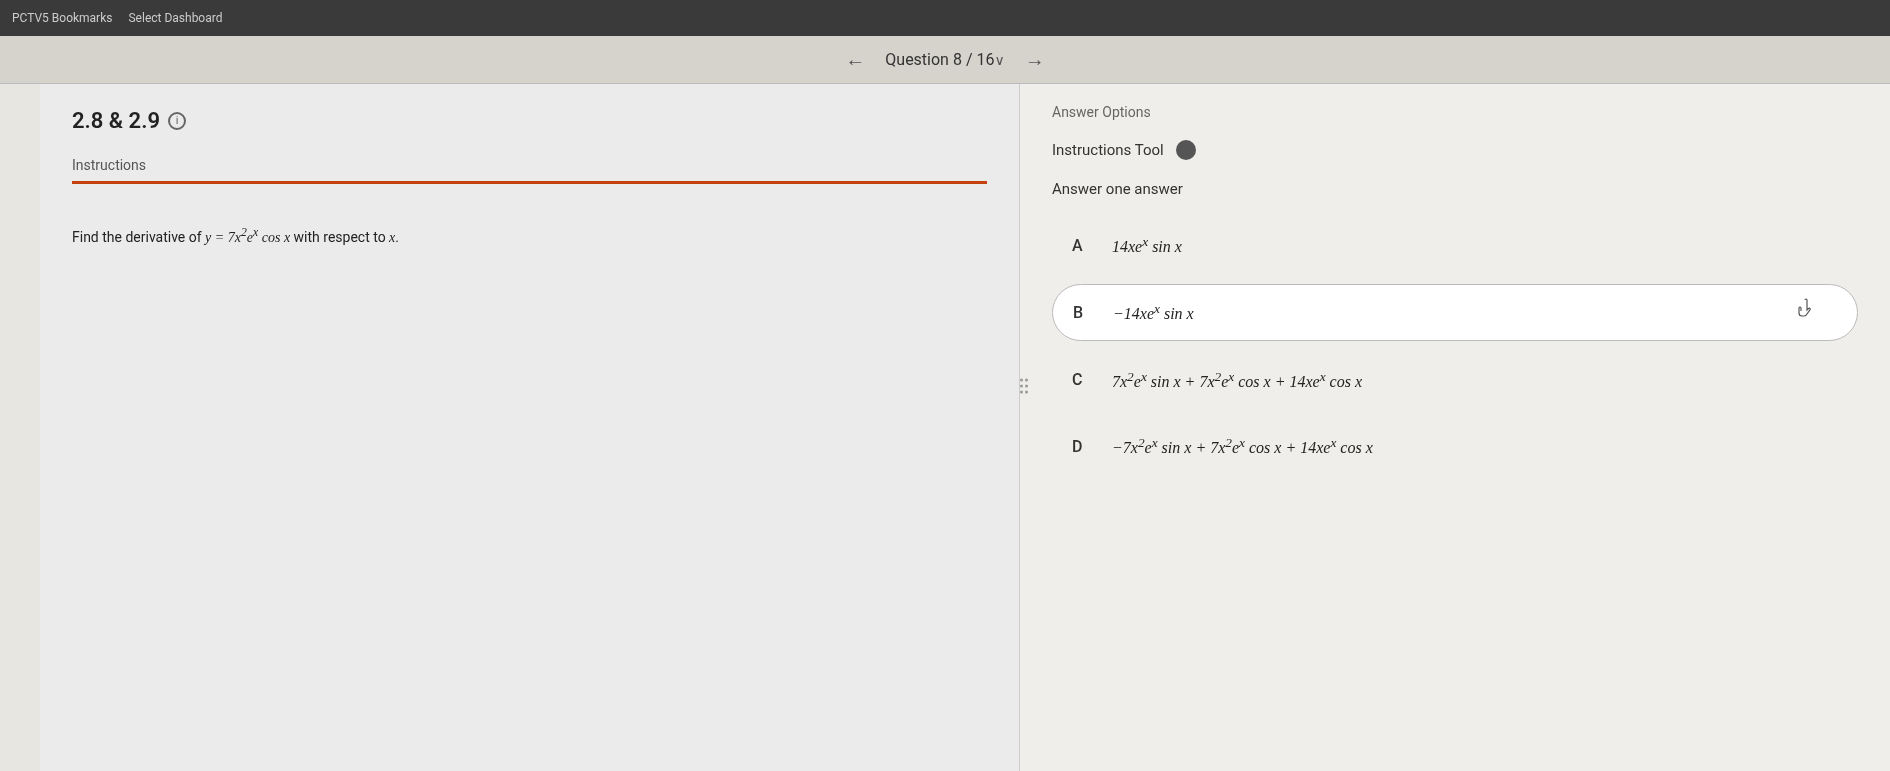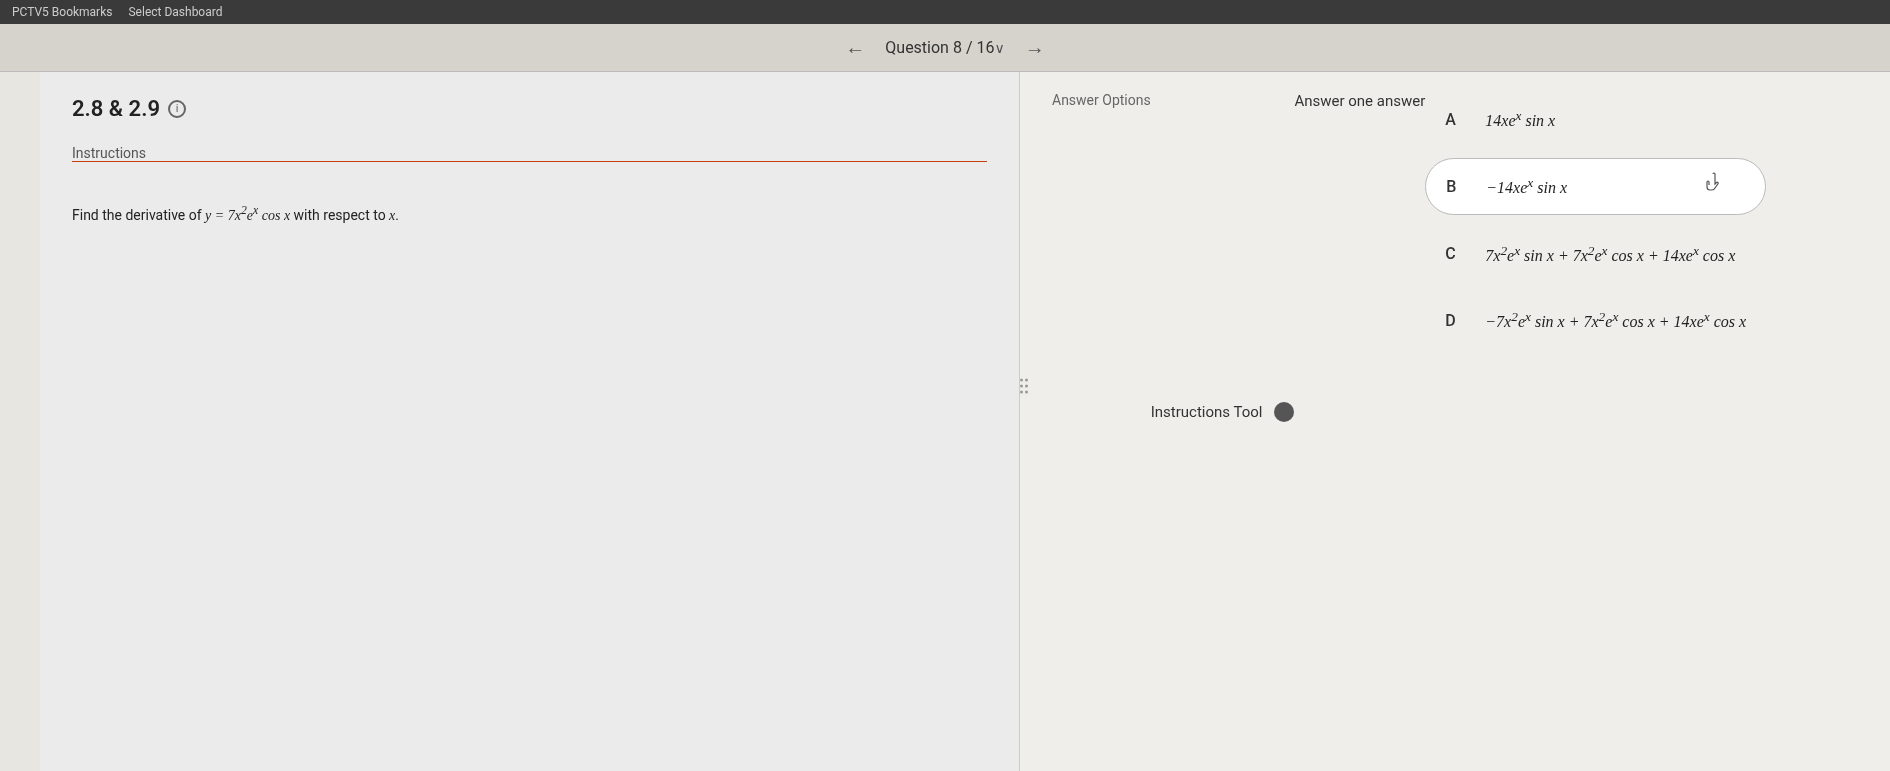--- a/index.html
+++ b/index.html
@@ -9,21 +9,21 @@
       height: 771px;
       width: 1890px;
       overflow: hidden;
       display: flex;
       flex-direction: column;
     }
 
     
     .browser-bar {
       background: #3a3a3a;
-      height: 24px;
+      height: 36px;
       display: flex;
       align-items: center;
       padding: 0 12px;
       gap: 16px;
       flex-shrink: 0;
     }
     .browser-bar-text {
       color: #ccc;
       font-size: 12px;
     }
@@ -103,37 +103,38 @@
       font-size: 11px;
       color: #666;
       cursor: pointer;
       flex-shrink: 0;
     }
 
     .instructions-label {
       font-size: 14px;
       color: #555;
       margin-bottom: 16px;
-      padding-bottom: 0;
-      border-bottom: 1px solid #c2410c;
+      padding-bottom: 8px;
+      border-bottom: 3px solid #c2410c;
     }
 
     .question-text {
       font-size: 14px;
       color: #222;
       line-height: 1.6;
       margin-top: 24px;
     }
 
     
     .right-panel {
       width: 870px;
       background: #f0eeea;
       padding: 20px 32px;
       display: flex;
+      flex-direction: column;
       flex-shrink: 0;
     }
 
     .answer-options-header {
       font-size: 14px;
       color: #666;
       margin-bottom: 20px;
       font-weight: 400;
     }
 

